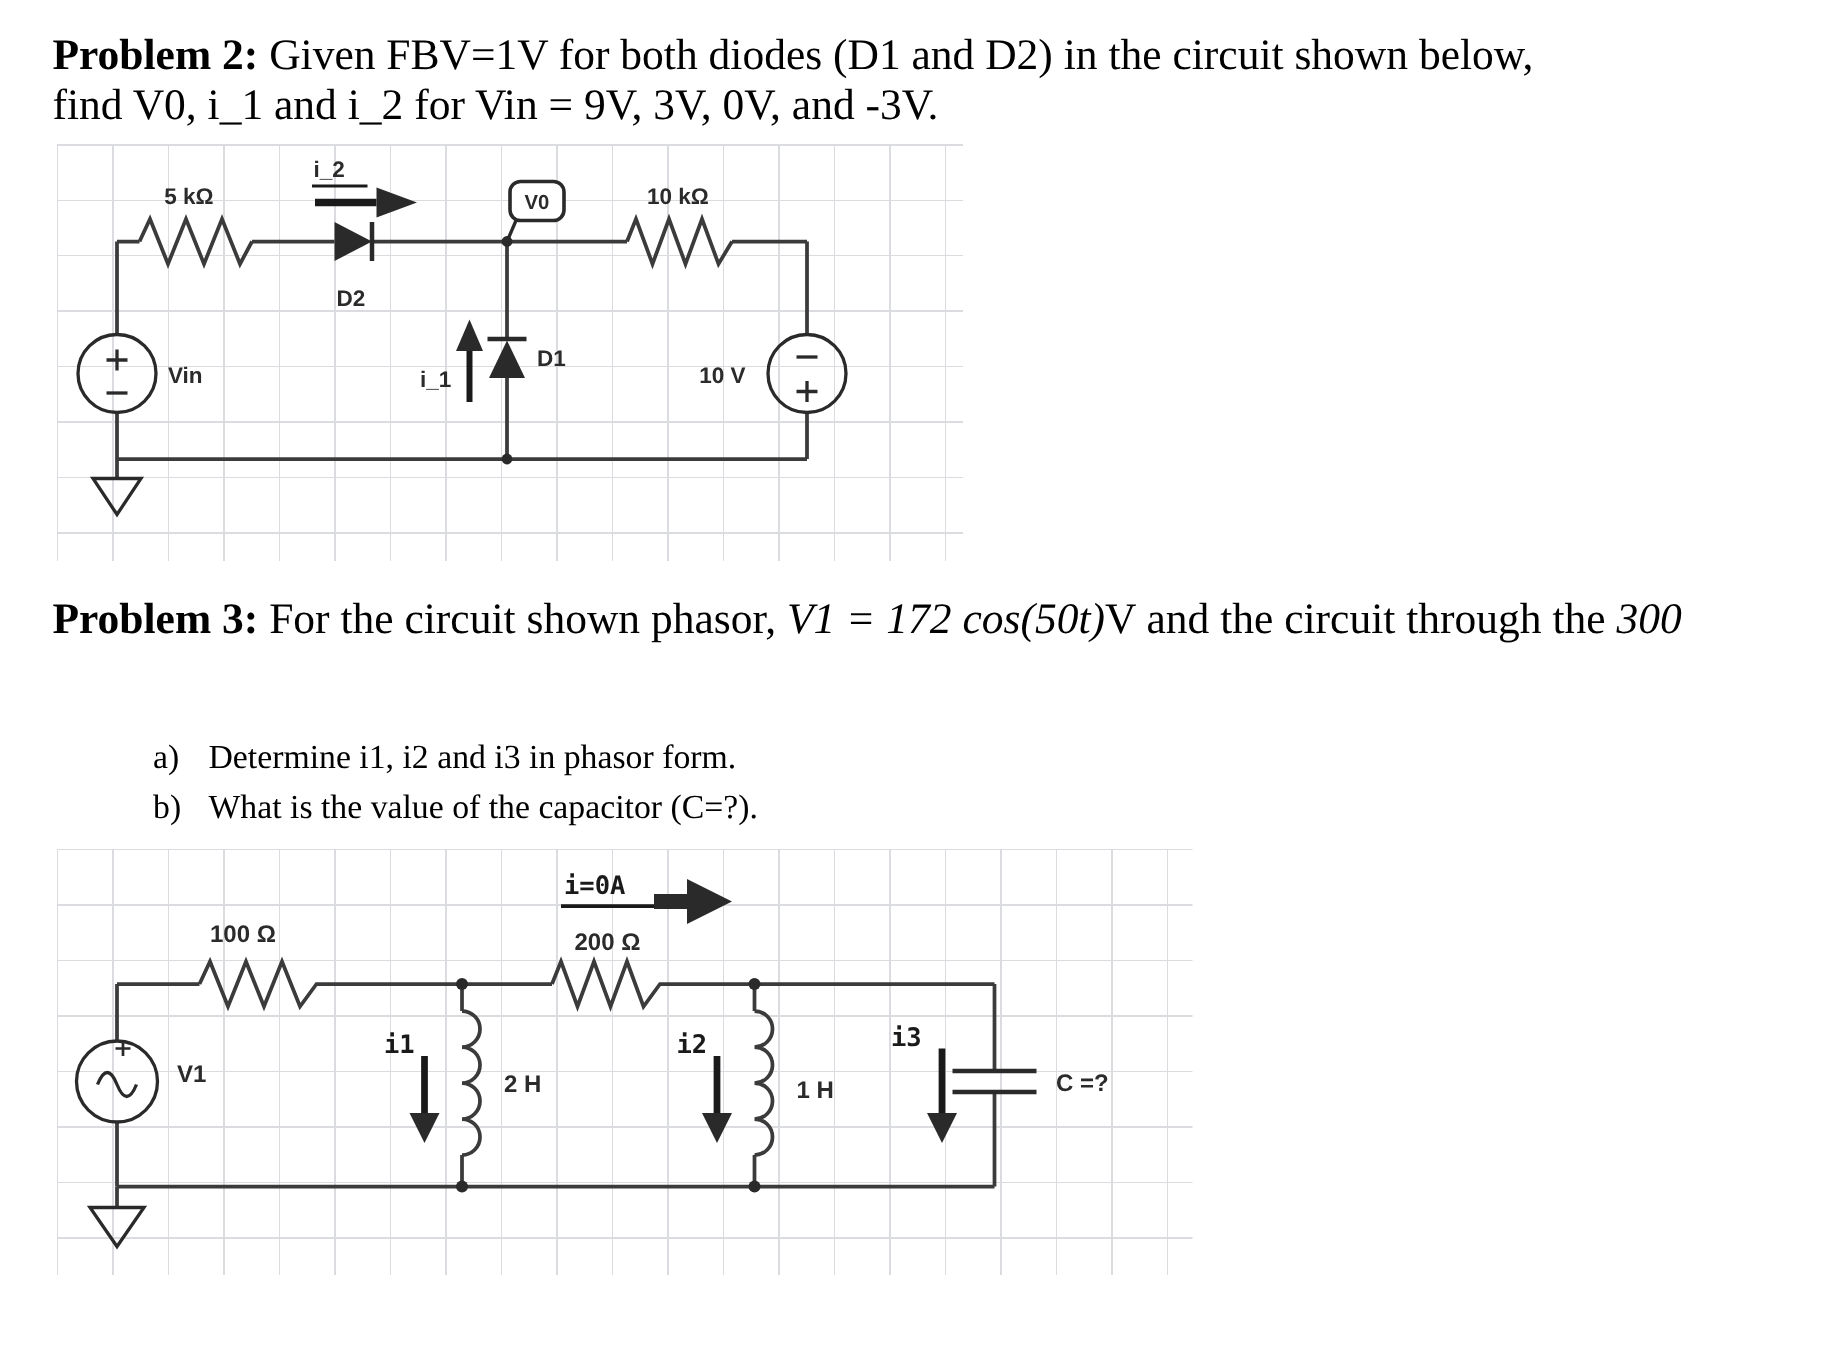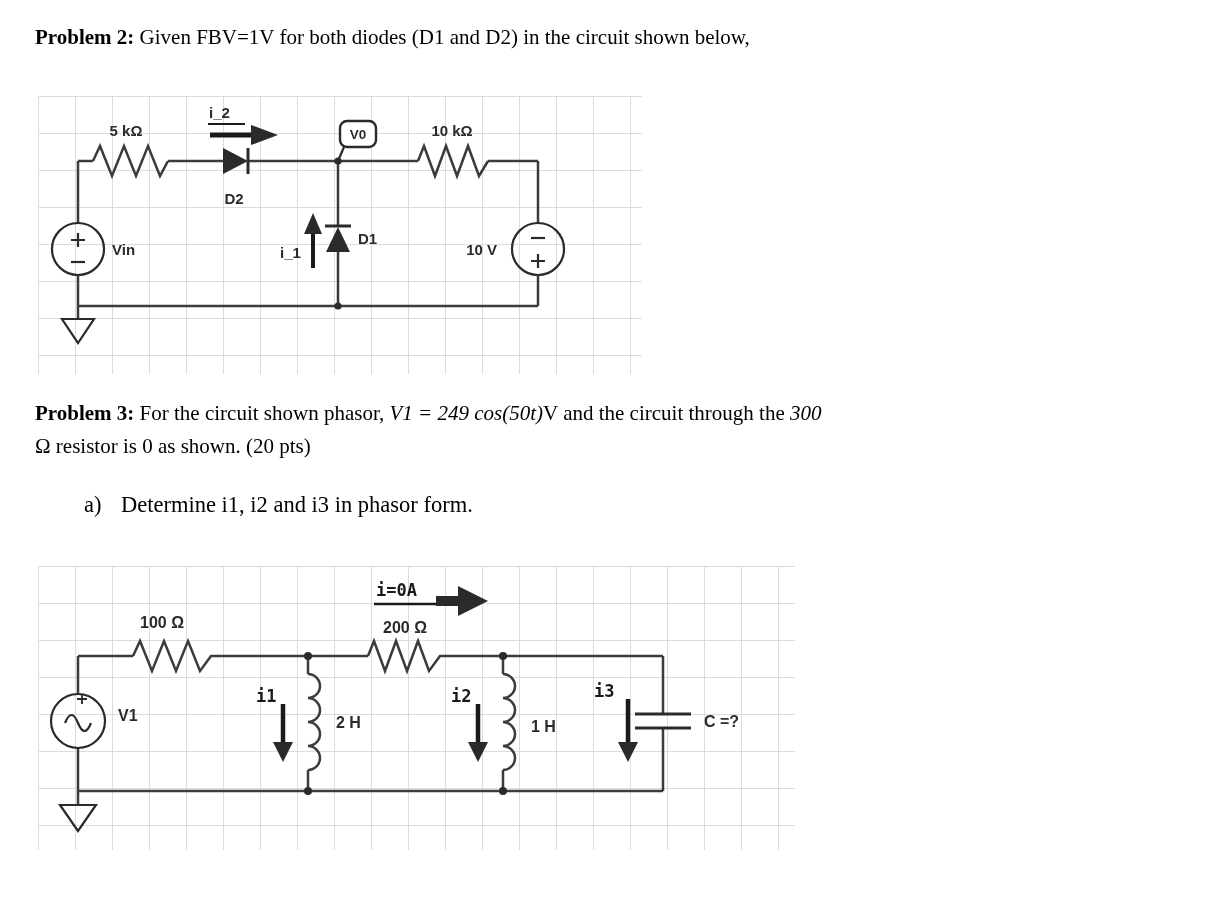--- a/index.html
+++ b/index.html
@@ -1,40 +1,41 @@
 <!DOCTYPE html>
 <html><head>
 <meta charset="utf-8">
 <style>
   html,body{margin:0;padding:0;background:#ffffff;}
   body{width:1229px;height:899px;position:relative;font-family:"Liberation Serif",serif;color:#000;overflow:hidden;}
-  .para{position:absolute;font-size:21px;line-height:33px;}
+  .para{position:absolute;font-size:29px;line-height:33px;}
   .b{font-weight:bold;}
   .math{font-style:italic;}
-  .list{position:absolute;font-size:22.5px;line-height:32.5px;}
+  .list{position:absolute;font-size:22.5px;line-height:32.5px;margin-left:18px;}
   .list .marker{display:inline-block;width:37px;}
   .grid-bg{position:absolute;background-image:
     repeating-linear-gradient(90deg,#dadce0 0px,#dadce0 1px,rgba(0,0,0,0) 1px,rgba(0,0,0,0) 37px),
     repeating-linear-gradient(180deg,#dadce0 0px,#dadce0 1px,rgba(0,0,0,0) 1px,rgba(0,0,0,0) 37px);}
   svg{position:absolute;left:0;top:0;}
   .wire{stroke:#3b3b3b;stroke-width:2.5;fill:none;}
   .thick{stroke:#2a2a2a;stroke-width:3;fill:none;}
   .fillb{fill:#2a2a2a;stroke:none;}
   .sym{stroke:#2a2a2a;stroke-width:2.2;fill:none;}
   .lbl{font-family:"Liberation Sans",sans-serif;font-weight:bold;font-size:15px;fill:#2b2b2b;}
   .lbl2{font-family:"Liberation Sans",sans-serif;font-weight:bold;font-size:16px;fill:#2b2b2b;}
   .cur{font-family:"DejaVu Sans Mono",monospace;font-weight:bold;font-size:17px;fill:#1a1a1a;}
   .mid{text-anchor:middle;}
   .end{text-anchor:end;}
 </style>
 </head>
 <body>
 
 <div class="para" style="left:35px;top:21px;">
   <div><span class="b">Problem 2:</span><span> Given FBV=1V for both diodes (D1 and D2) in the circuit shown below,</span></div>
+  <div>find V0, i_1 and i_2 for Vin = 9V, 3V, 0V, and -3V.</div>
 </div>
 
 <div class="grid-bg" style="left:38px;top:96px;width:604px;height:278px;">
   <svg width="604" height="278" viewBox="0 0 604 278">
 
     <g class="wire">
       <path d="M40,65 H55 M130,65 H185 M210,65 H380 M450,65 H500"></path>
       <path d="M40,65 V127 M40,179 V210 M40,210 H500 M500,65 V127 M500,179 V210"></path>
       <path d="M300,65 V130 M300,156 V210"></path>
       <path d="M40,210 V223"></path>
@@ -95,26 +96,26 @@
     <g>
       <circle cx="500" cy="153" r="26" class="sym" fill="#ffffff"></circle>
       <path d="M493,142 H507" class="sym"></path>
       <path d="M493,165 H507 M500,158 V172" class="sym"></path>
       <text x="459" y="159" class="lbl end">10 V</text>
     </g>
   </svg>
 </div>
 
 <div class="para" style="left:35px;top:397px;">
-  <div><span class="b">Problem 3:</span><span> For the circuit shown phasor, </span><span class="math">V1 = 249 cos(50t)</span><span>V and the circuit through the </span><span class="math">300</span></div>
-  <div>Ω resistor is 0 as shown. (20 pts)</div>
+  <div><span class="b">Problem 3:</span><span> For the circuit shown phasor, </span><span class="math">V1 = 172 cos(50t)</span><span>V and the circuit through the </span><span class="math">300</span></div>
 </div>
 
 <div class="list" style="left:84px;top:489px;">
   <div><span class="marker">a)</span><span>Determine i1, i2 and i3 in phasor form.</span></div>
+  <div><span class="marker">b)</span><span>What is the value of the capacitor (C=?).</span></div>
 </div>
 
 <div class="grid-bg" style="left:38px;top:566px;width:757px;height:284px;">
   <svg width="757" height="284" viewBox="0 0 757 284">
 
     <g class="wire">
       <path d="M40,90 H95 M180,90 H330 M410,90 H625"></path>
       <path d="M40,90 V128 M40,182 V225 M40,225 H625"></path>
       <path d="M270,90 V108 M270,204 V225"></path>
       <path d="M465,90 V108 M465,204 V225"></path>

